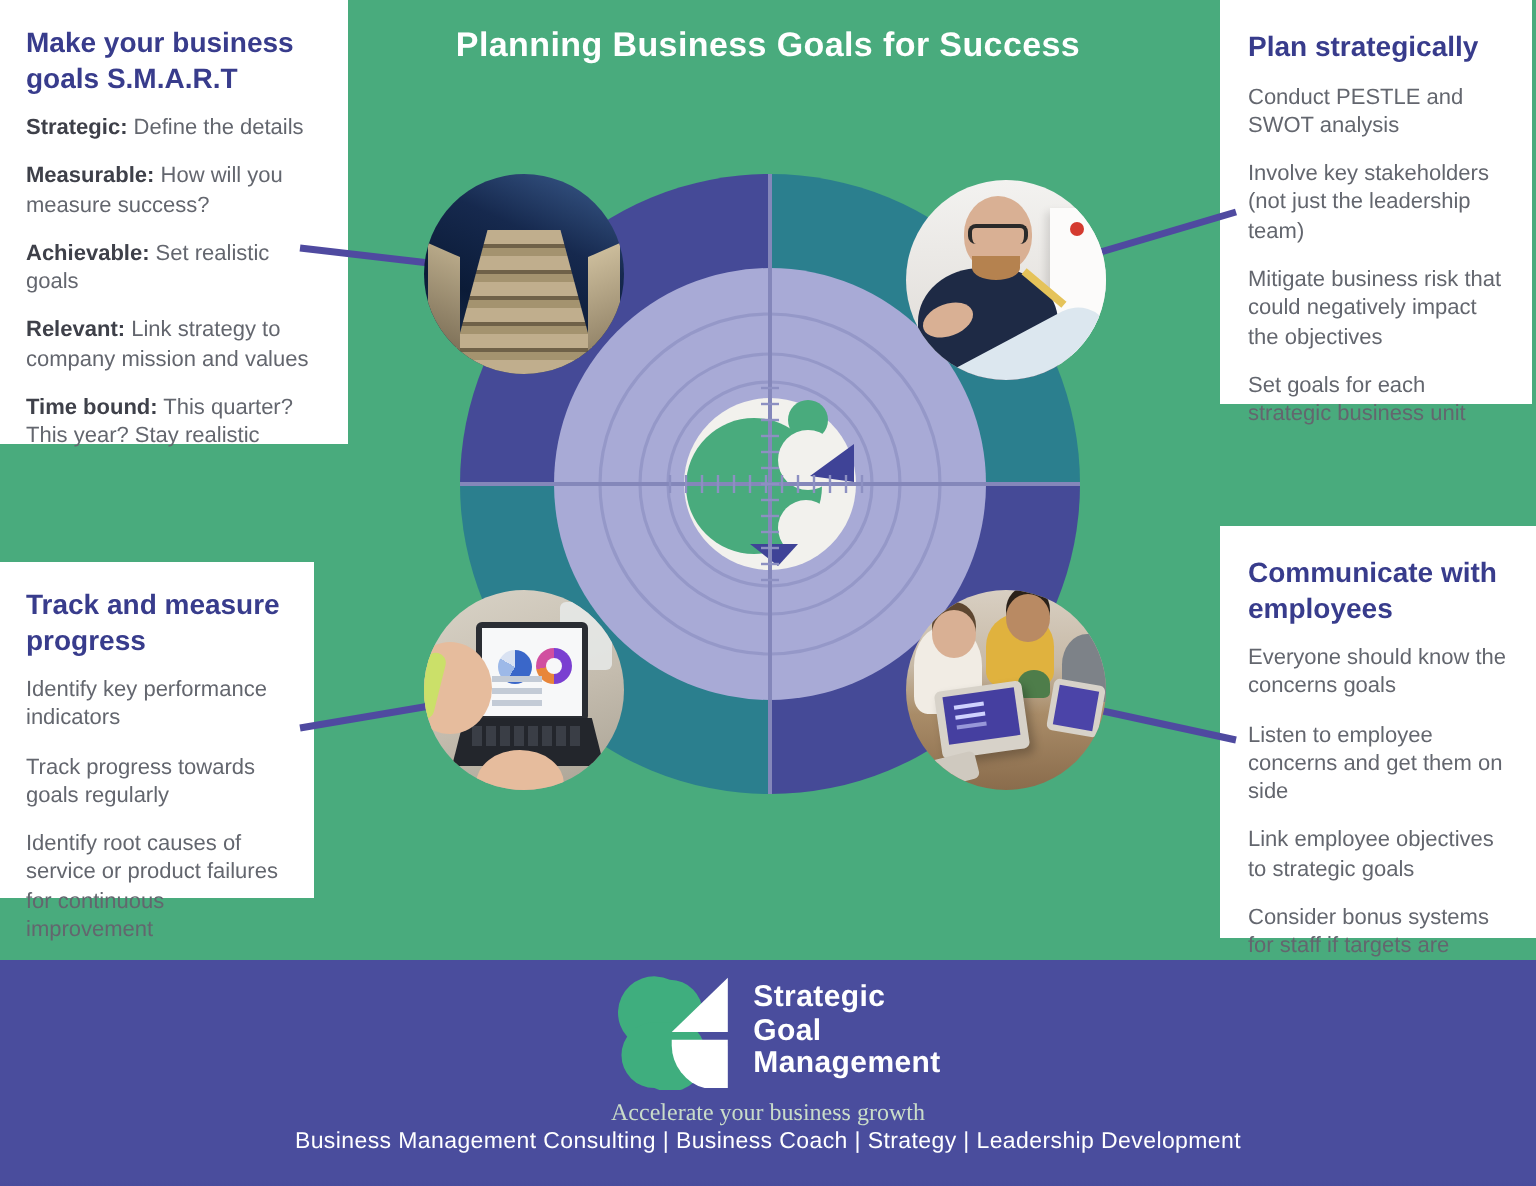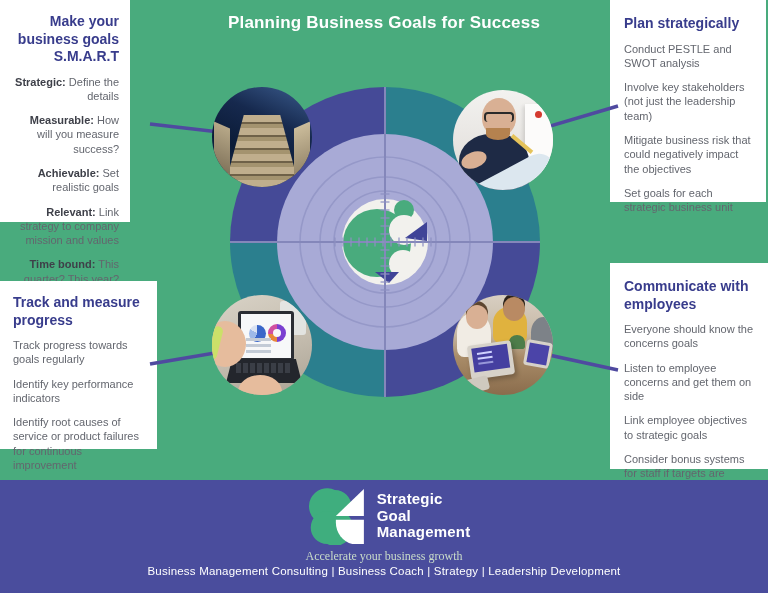--- a/index.html
+++ b/index.html
@@ -14,21 +14,21 @@
 
   
   .main-title{position:absolute;left:160px;top:13px;width:448px;text-align:center;
     color:#fff;font-size:17px;font-weight:bold;letter-spacing:.2px;}
 
   
   .card{position:absolute;background:#fff;}
   .card h2{color:var(--heading_indigo,#383c8c);font-size:14px;font-weight:bold;line-height:1.25;margin-bottom:9px;}
   .card p{color:var(--body_gray,#63666e);font-size:11px;line-height:1.3;margin-bottom:10px;}
   .card p b{color:#3e4049;}
-  .card-tl{left:0;top:0;width:130px;height:222px;padding:13px 11px 10px 13px;text-align:right;}
+  .card-tl{left:0;top:0;width:174px;height:222px;padding:13px 11px 10px 13px;}
   .card-tr{left:610px;top:0;width:156px;height:202px;padding:15px 12px 10px 14px;}
   .card-bl{left:0;top:281px;width:157px;height:168px;padding:13px 11px 10px 13px;}
   .card-br{left:610px;top:263px;width:158px;height:206px;padding:15px 12px 10px 14px;}
 
   
   svg.diagram{position:absolute;left:0;top:0;z-index:1;}
 
   
   .photo{position:absolute;width:100px;height:100px;border-radius:50%;overflow:hidden;z-index:2;}
   .photo *{position:absolute;}
@@ -167,22 +167,22 @@
   <div class="card card-tr">
     <h2>Plan strategically</h2>
     <p>Conduct PESTLE and SWOT analysis</p>
     <p>Involve key stakeholders (not just the leadership team)</p>
     <p>Mitigate business risk that could negatively impact the objectives</p>
     <p>Set goals for each strategic business unit</p>
   </div>
 
   <div class="card card-bl">
     <h2>Track and measure progress</h2>
+    <p>Identify key performance indicators</p>
     <p>Track progress towards goals regularly</p>
-    <p>Identify key performance indicators</p>
     <p>Identify root causes of service or product failures for continuous improvement</p>
     <p>Celebrate wins with team members</p>
   </div>
 
   <div class="card card-br">
     <h2>Communicate with employees</h2>
     <p>Everyone should know the concerns goals</p>
     <p>Listen to employee concerns and get them on side</p>
     <p>Link employee objectives to strategic goals</p>
     <p>Consider bonus systems for staff if targets are achieved</p>

